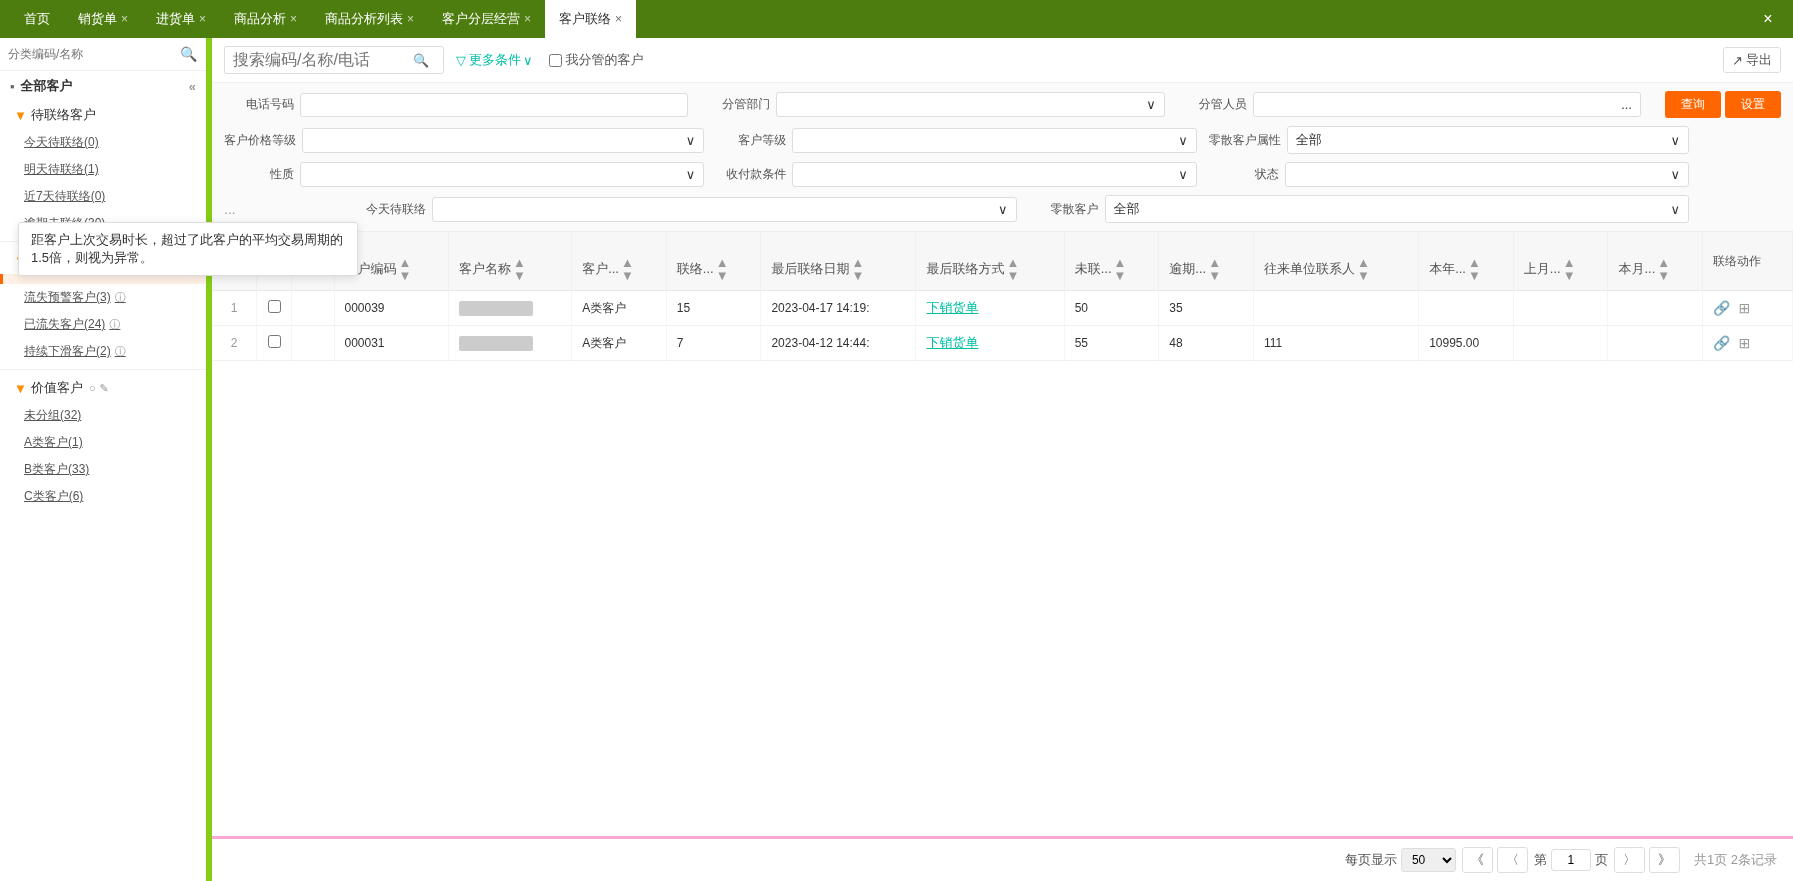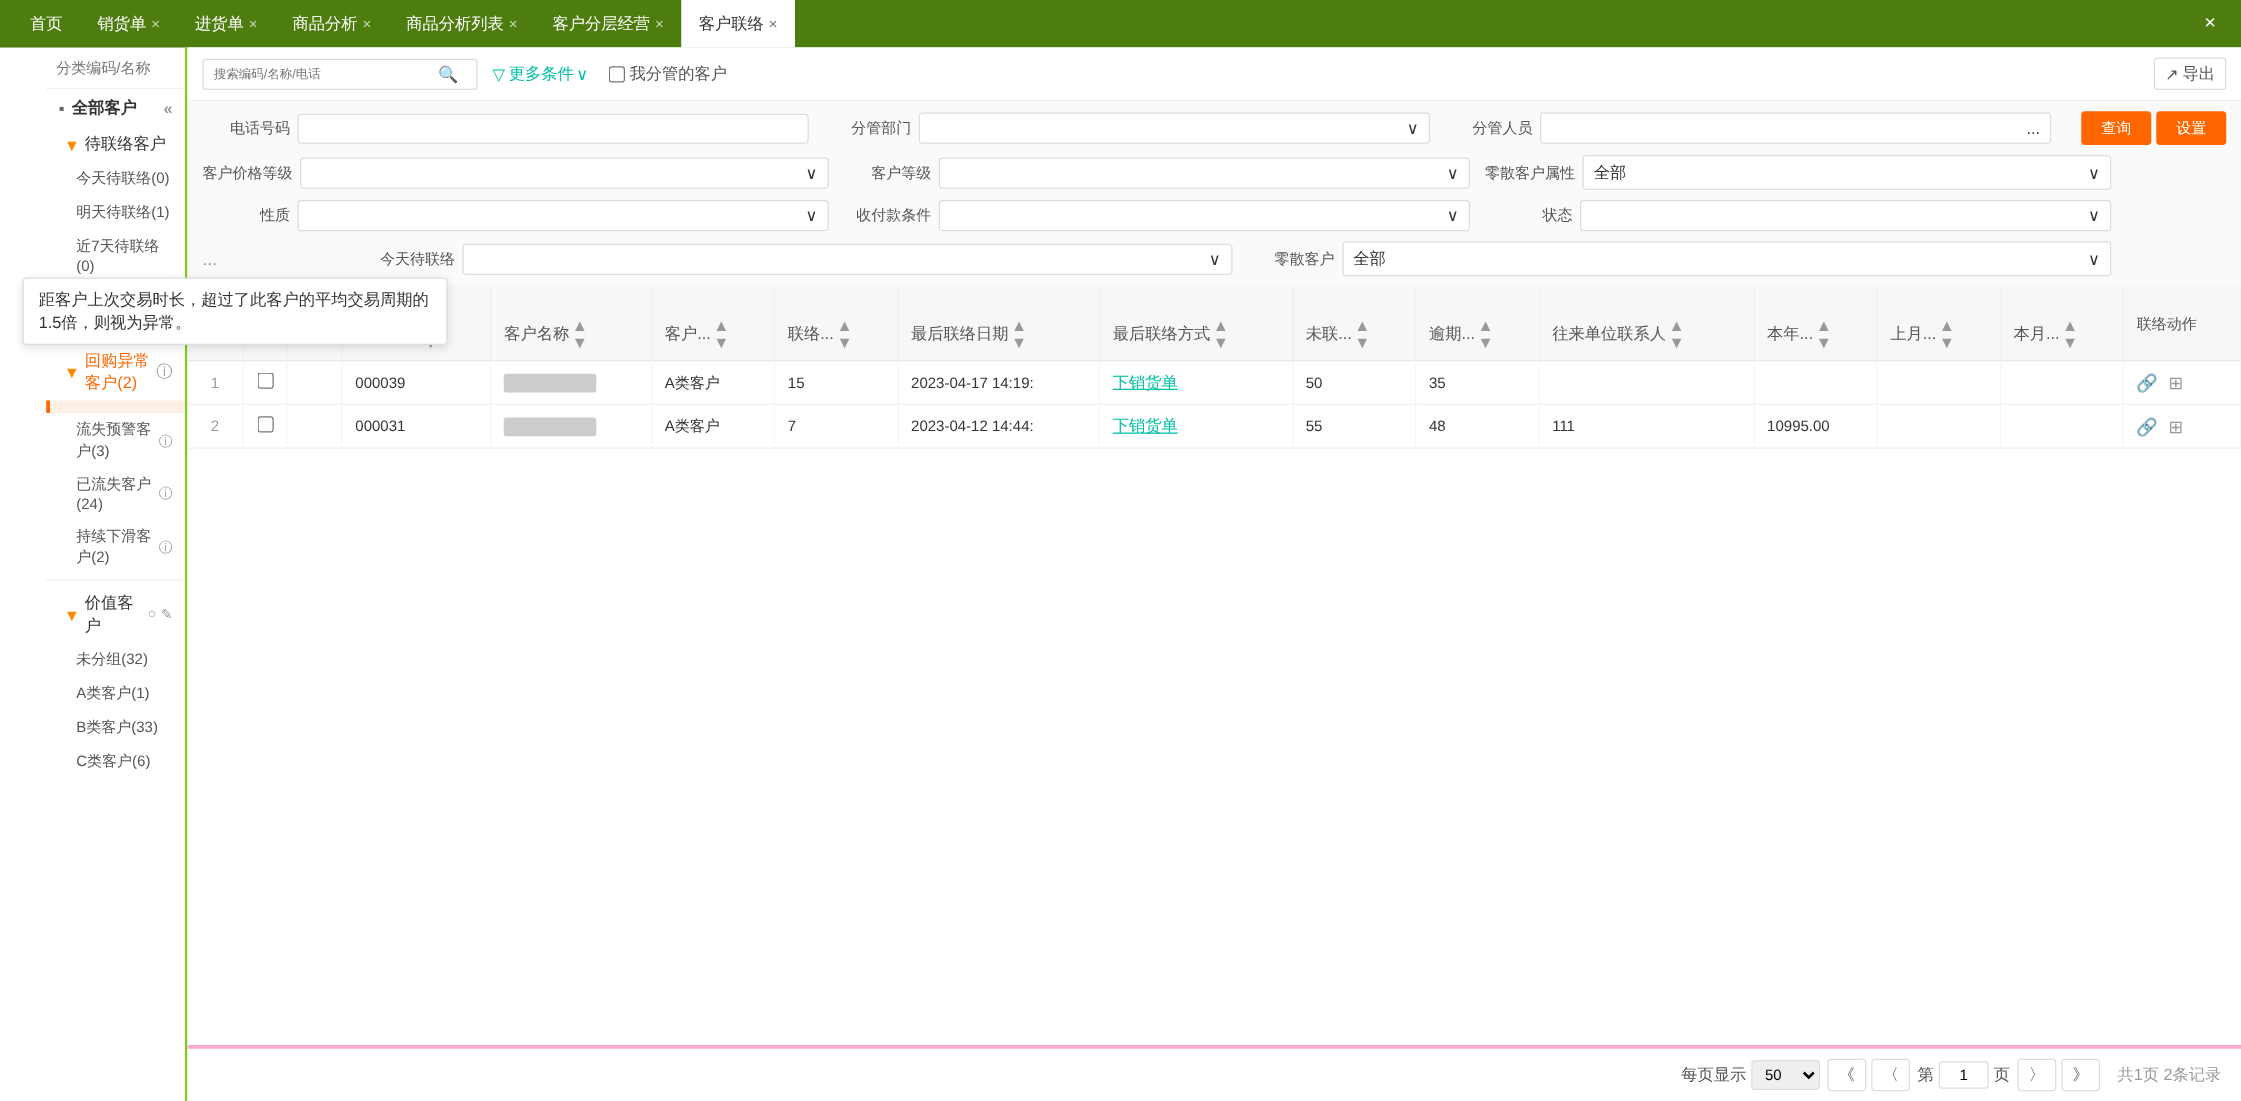--- a/index.html
+++ b/index.html
@@ -46,26 +46,25 @@
     }
 
     
     .main-layout {
       display: flex;
       height: calc(881px - 38px);
     }
 
     
     .sidebar {
-      width: 150px;
-      background: white;
-      border-right: 2px solid #84cc16;
+      width: 212px;
+      background: white;
+      border-right: 6px solid #84cc16;
       overflow-y: auto;
       flex-shrink: 0;
-      padding-left: 37px;
     }
     .sidebar-search {
       padding: 8px;
       display: flex;
       align-items: center;
       border-bottom: 1px solid #f0f0f0;
     }
     .sidebar-search input {
       flex: 1;
       border: none;
@@ -102,20 +101,21 @@
     }
     .sidebar-group-title .arrow { margin-right: 4px; color: #ff8c00; }
 
     .sidebar-item {
       padding: 5px 10px 5px 24px;
       color: #555;
       cursor: pointer;
       font-size: 12px;
       display: flex;
       align-items: center;
+      text-decoration: underline;
     }
     .sidebar-item.active {
       background: #fff0e6;
       color: #ff6600;
       border-left: 3px solid #ff6600;
     }
 
     .sidebar-divider {
       height: 1px;
       background: #f0f0f0;
@@ -153,21 +153,21 @@
       align-items: center;
       border: 1px solid #ddd;
       border-radius: 3px;
       padding: 4px 8px;
       width: 220px;
       margin-right: 12px;
     }
     .search-input-wrap input {
       border: none;
       outline: none;
-      font-size: 10px;
+      font-size: 16px;
       color: #999;
       width: 180px;
     }
     .more-conditions {
       display: flex;
       align-items: center;
       color: #00bfa5;
       cursor: pointer;
       margin-right: 16px;
       font-size: 12px;

